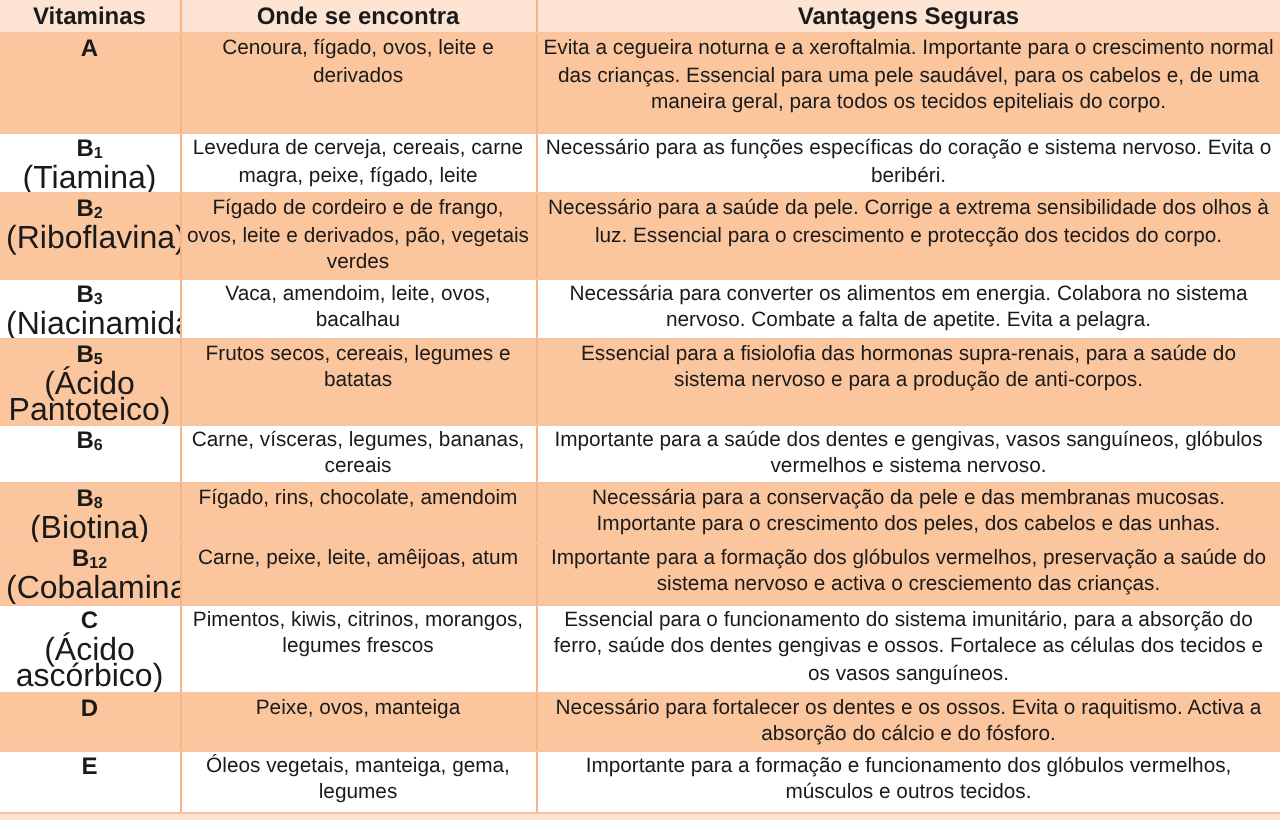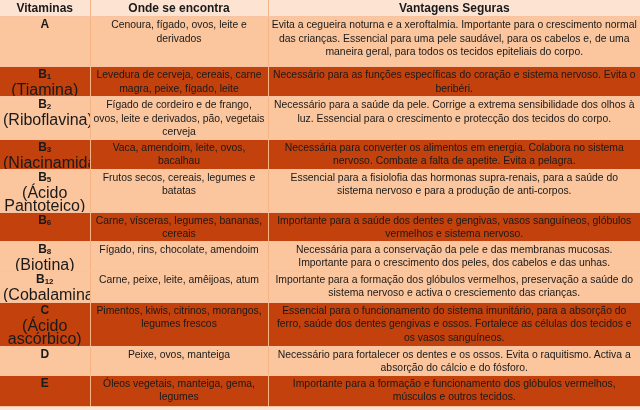--- a/index.html
+++ b/index.html
@@ -30,21 +30,21 @@
   th:last-child, td:last-child { border-right: none; }
   th {
     background: #fde3d2;
     font-size: 12px;
     font-weight: bold;
     height: 16px;
     padding-top: 0;
     line-height: 16px;
   }
   tr.odd td { background: #fbc59d; }
-  tr.even td { background: #c2410c; }
+  tr.even td { background: #ffffff; }
   .vit-name { font-weight: bold; font-size: 12px; display: block; line-height: 13px; }
   .vit-name sub { font-size: 8px; vertical-align: -1px; }
   .vit-alt { display: block; font-size: 16px; line-height: 13px; }
 </style>
 </head>
 <body>
 
 <table>
   <colgroup>
       <col class="c1">
@@ -73,21 +73,21 @@
           <span class="vit-alt">(Tiamina)</span>
         </td>
         <td>Levedura de cerveja, cereais, carne magra, peixe, fígado, leite</td>
         <td>Necessário para as funções específicas do coração e sistema nervoso. Evita o beribéri.</td>
       </tr>
       <tr class="odd" style="height: 28px;">
         <td>
           <span class="vit-name"><span>B</span><sub>2</sub></span>
           <span class="vit-alt">(Riboflavina)</span>
         </td>
-        <td>Fígado de cordeiro e de frango, ovos, leite e derivados, pão, vegetais cerveja</td>
+        <td>Fígado de cordeiro e de frango, ovos, leite e derivados, pão, vegetais verdes</td>
         <td>Necessário para a saúde da pele. Corrige a extrema sensibilidade dos olhos à luz. Essencial para o crescimento e protecção dos tecidos do corpo.</td>
       </tr>
       <tr class="even" style="height: 30px;">
         <td>
           <span class="vit-name"><span>B</span><sub>3</sub></span>
           <span class="vit-alt">(Niacinamida)</span>
         </td>
         <td>Vaca, amendoim, leite, ovos, bacalhau</td>
         <td>Necessária para converter os alimentos em energia. Colabora no sistema nervoso. Combate a falta de apetite. Evita a pelagra.</td>
       </tr>

